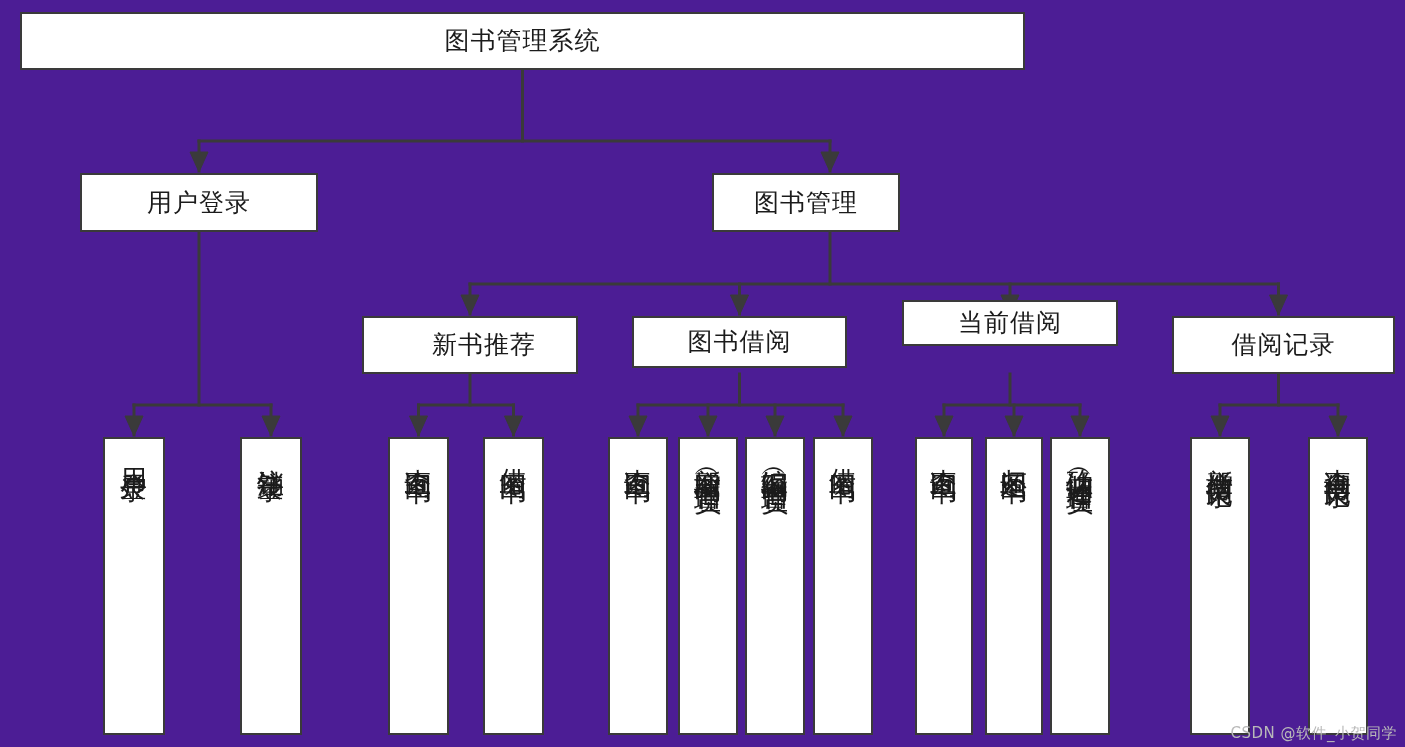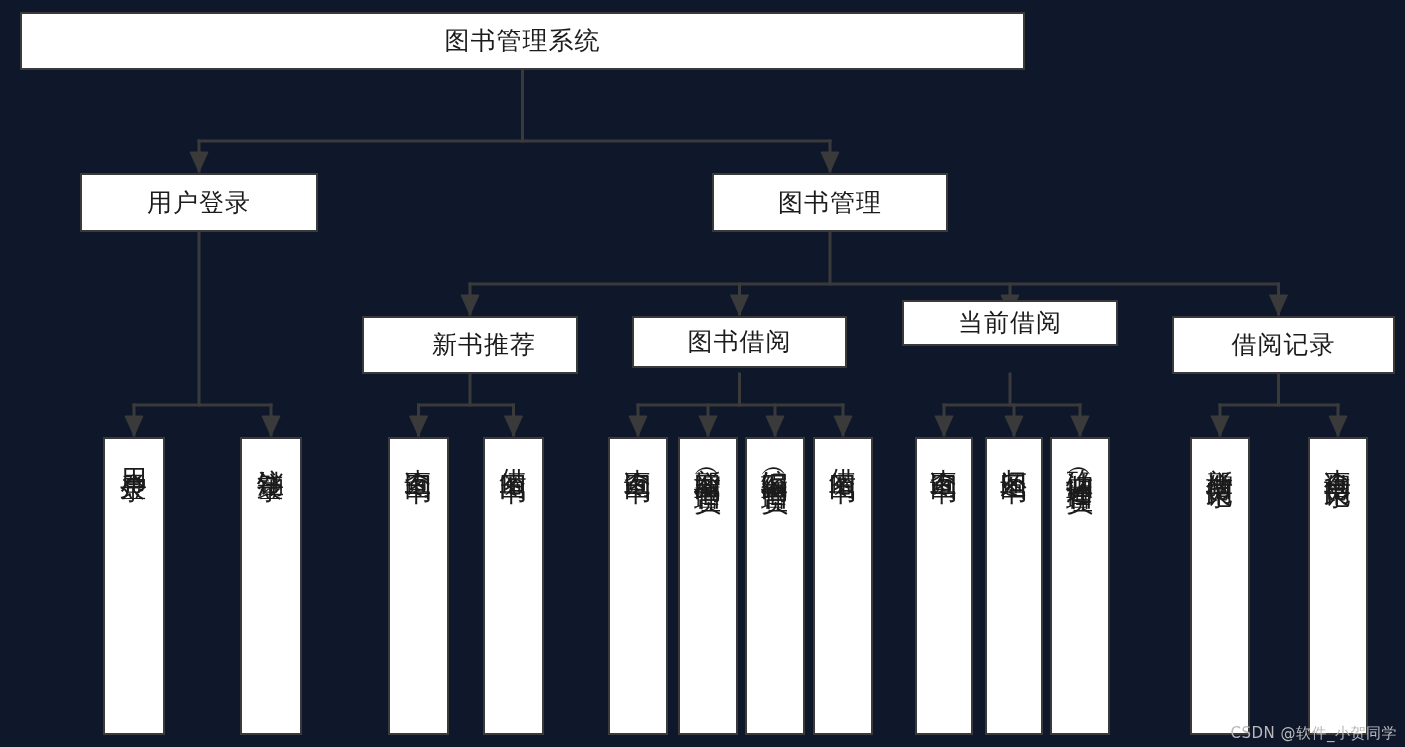--- a/index.html
+++ b/index.html
@@ -8,21 +8,21 @@
     padding: 0;
     background: #ffffff;
   }
   body {
     font-family: "DejaVu Sans", "Liberation Sans", sans-serif;
   }
   #diagram-root {
     position: relative;
     width: 1405px;
     height: 747px;
-    background: #0f172a;
+    background: #4c1d95;
     overflow: hidden;
   }
   #edge-layer {
     position: absolute;
     left: 0;
     top: 0;
     width: 1405px;
     height: 747px;
     pointer-events: none;
   }
@@ -137,21 +137,21 @@
       <path d="M 1329 416 L 1338 436 L 1347 416 Z" fill="#3a3a3a" stroke="#3a3a3a" stroke-width="1"></path>
     </svg>
 
   <div id="node-layer">
       <div class="node horiz root" style="left: 20px; top: 12px; width: 1005px; height: 58px;">
         <span class="node-label">图书管理系统</span>
       </div>
       <div class="node horiz" style="left: 80px; top: 173px; width: 238px; height: 59px;">
         <span class="node-label">用户登录</span>
       </div>
-      <div class="node horiz" style="left: 712px; top: 173px; width: 236px; height: 59px;">
+      <div class="node horiz" style="left: 712px; top: 173px; width: 188px; height: 59px;">
         <span class="node-label">图书管理</span>
       </div>
       <div class="node horiz" style="left: 362px; top: 316px; width: 216px; height: 58px; padding-left: 28px;">
         <span class="node-label">新书推荐</span>
       </div>
       <div class="node horiz" style="left: 632px; top: 316px; width: 215px; height: 52px;">
         <span class="node-label">图书借阅</span>
       </div>
       <div class="node horiz" style="left: 902px; top: 300px; width: 216px; height: 46px;">
         <span class="node-label">当前借阅</span>

